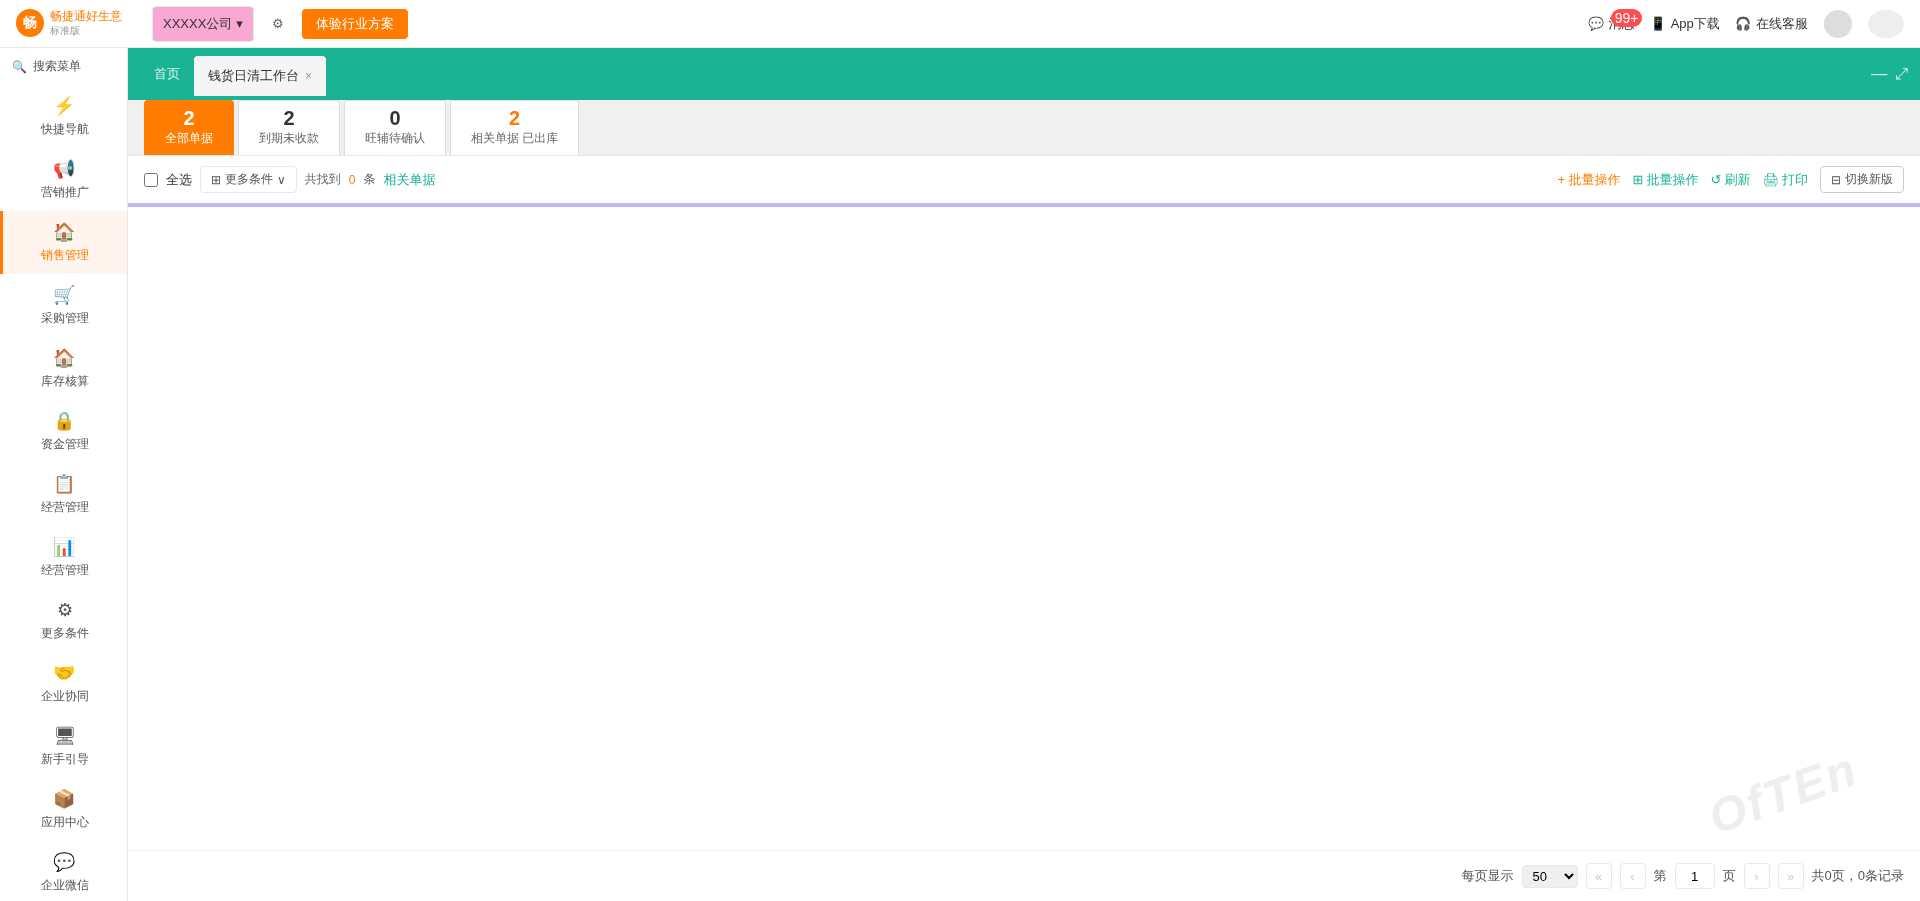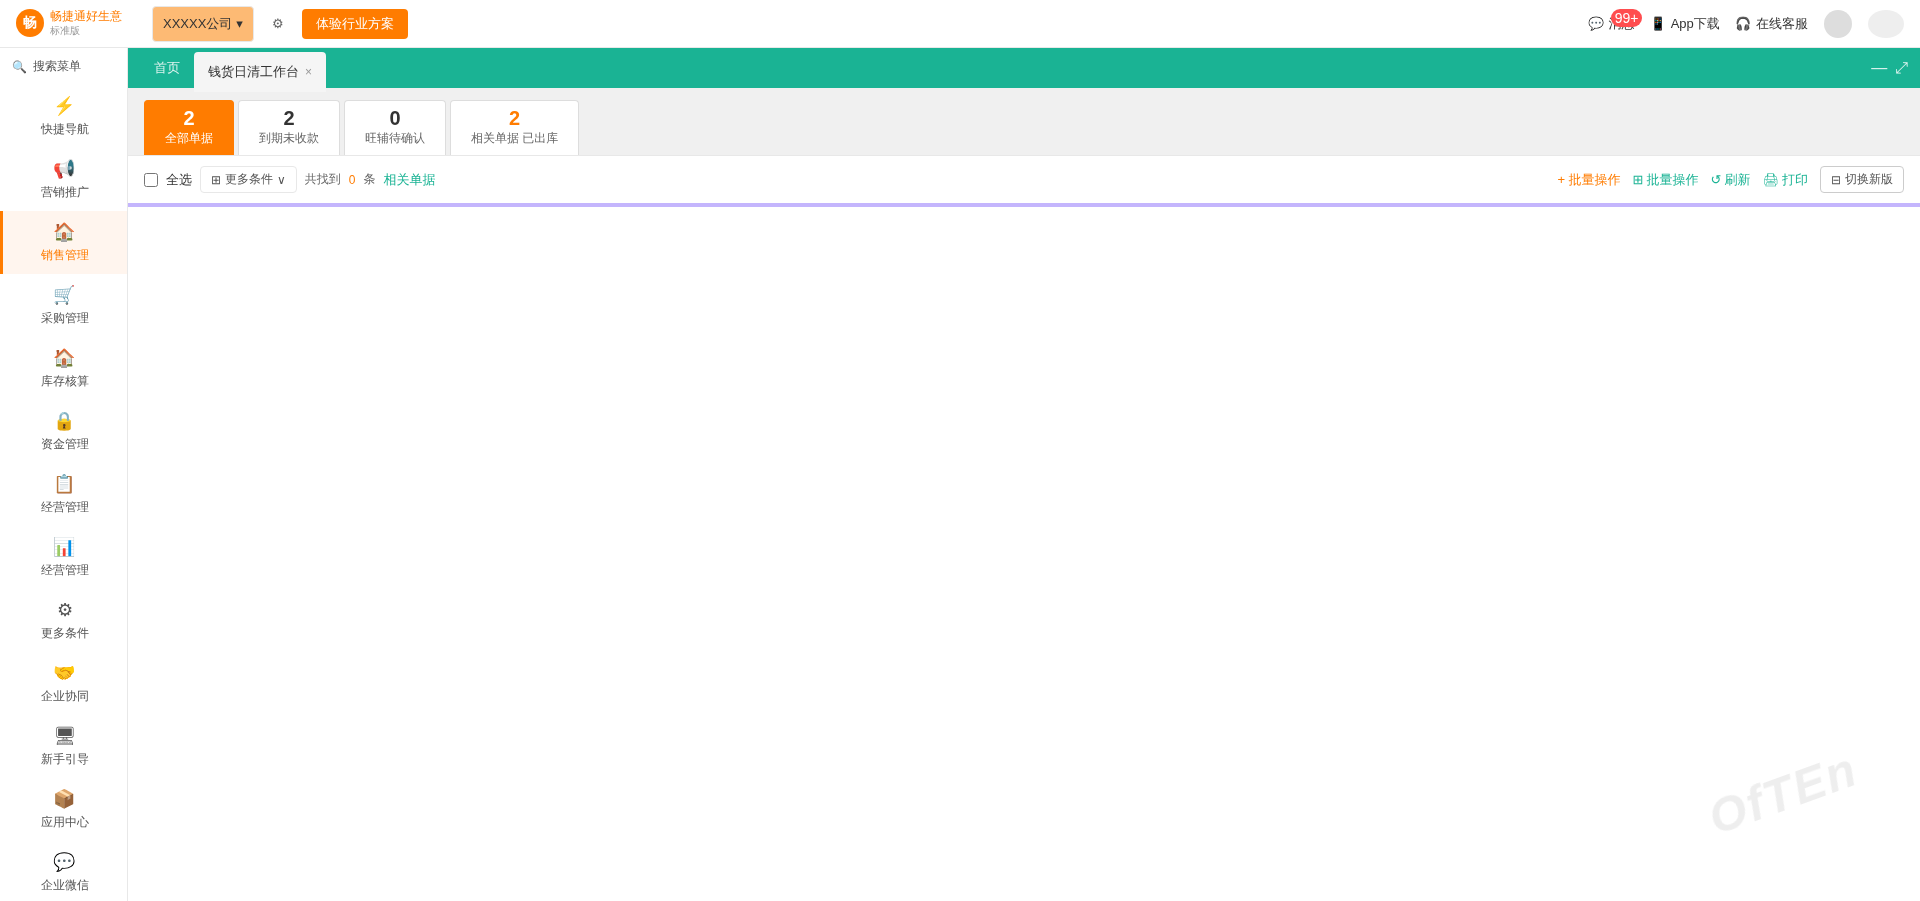--- a/index.html
+++ b/index.html
@@ -28,21 +28,21 @@
       background: #ff7c00;
       border-radius: 50%;
       display: flex; align-items: center; justify-content: center;
       color: #fff; font-size: 14px; font-weight: bold;
     }
     .logo-text { font-size: 12px; color: #ff7c00; line-height: 1.2; }
     .logo-sub { font-size: 10px; color: #999; }
     .company-selector {
       display: flex; align-items: center; gap: 4px;
       padding: 8px 10px; border: 1px solid #e8e8e8; border-radius: 4px;
-      cursor: pointer; background: #fdba74; margin-left: 8px;
+      cursor: pointer; background: #f9a8d4; margin-left: 8px;
     }
     .company-selector span { font-size: 13px; }
     .settings-btn {
       width: 32px; height: 32px; margin-left: 8px;
       display: flex; align-items: center; justify-content: center;
       cursor: pointer; color: #666;
     }
     .experience-btn {
       margin-left: 8px;
       background: #ff7c00; color: #fff;
@@ -88,23 +88,23 @@
     .sidebar-search {
       display: flex; align-items: center; gap: 6px;
       padding: 10px 12px; cursor: pointer; color: #555;
       font-size: 12px;
     }
 
     
     .tab-bar {
       position: fixed;
       top: 48px; left: 128px; right: 0;
-      height: 40px;
+      height: 52px;
       background: #1ab394;
-      display: flex; 
+      display: flex; align-items: center;
       padding: 0 12px;
       z-index: 80;
     }
     .tab-item {
       height: 40px; display: flex; align-items: center;
       padding: 0 14px; cursor: pointer;
       color: rgba(255,255,255,0.85); font-size: 13px;
       position: relative;
     }
     .tab-item.active {
@@ -412,16 +412,34 @@
         </span>
         <div class="filter-btn" style="border:1px solid #ccc;">
           <span>⊟</span>
           <span>切换新版</span>
         </div>
       </div>
     </div>
 
     <div class="table-area"></div>
 
+    <div class="pagination">
+      <span>每页显示</span>
+      <select class="page-size-select">
+        <option>20</option>
+        <option selected="">50</option>
+        <option>100</option>
+        <option>200</option>
+      </select>
+
+      <div class="page-btn disabled">«</div>
+      <div class="page-btn disabled">‹</div>
+      <span>第</span>
+      <input type="text" class="page-input" value="1" style="">
+      <span>页</span>
+      <div class="page-btn disabled">›</div>
+      <div class="page-btn disabled">»</div>
+      <span>共0页，0条记录</span>
+    </div>
   </div>
 </div>
 
 <div class="watermark">OfTEn</div>
 
 </body></html>

